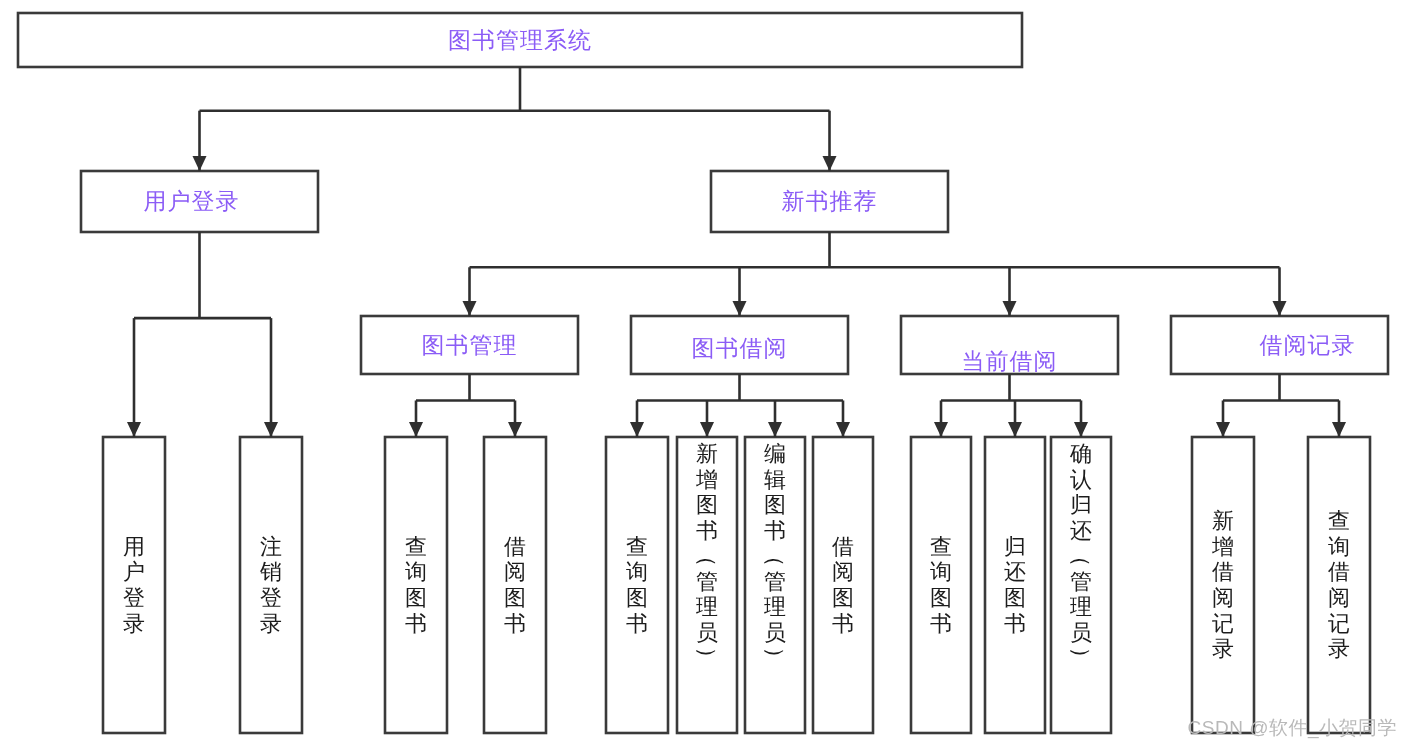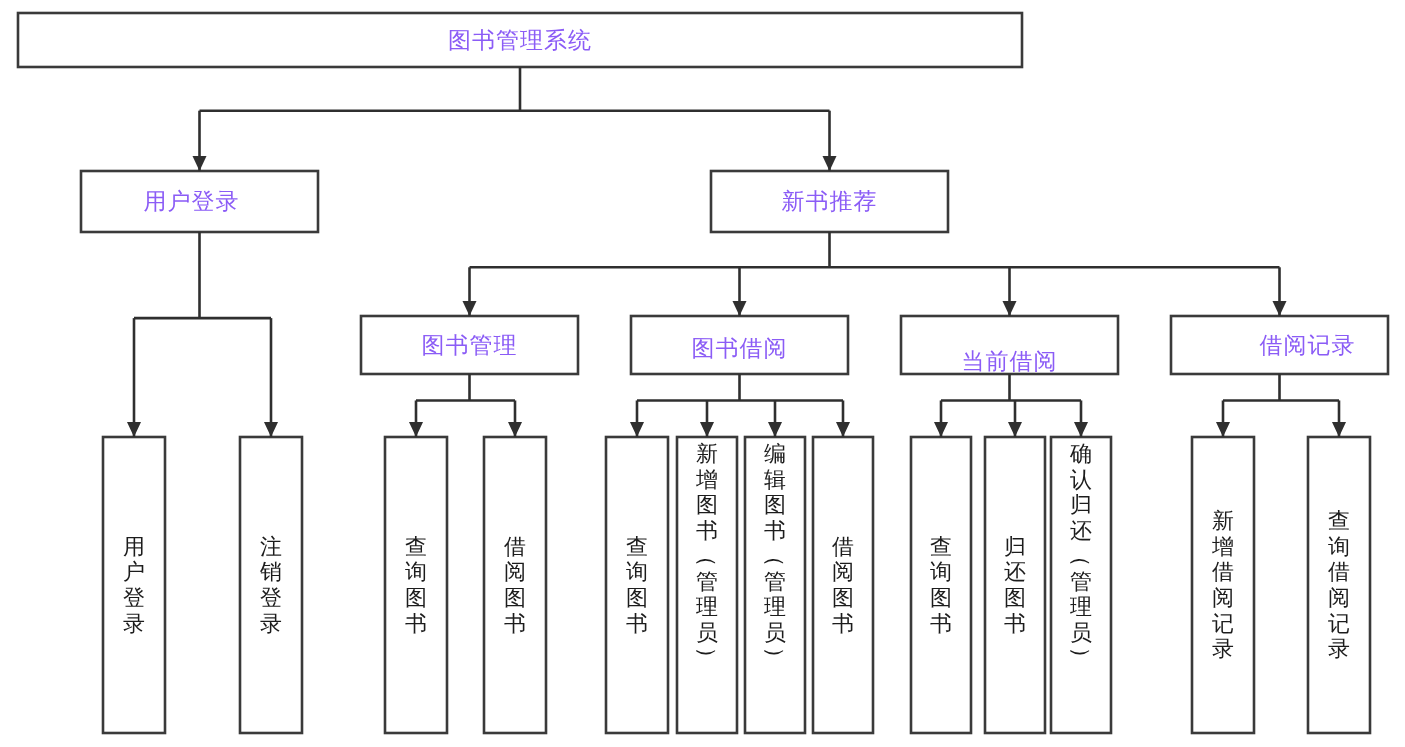--- a/index.html
+++ b/index.html
@@ -263,13 +263,14 @@
       <div class="node-label-v center" style="left: 1308px; top: 437px; width: 62px; height: 296px;">
         <span class="ch">查</span>
         <span class="ch">询</span>
         <span class="ch">借</span>
         <span class="ch">阅</span>
         <span class="ch">记</span>
         <span class="ch">录</span>
       </div>
     </div>
 
+  <div class="watermark">CSDN @软件_小贺同学</div>
 </div>
 
 </body></html>

